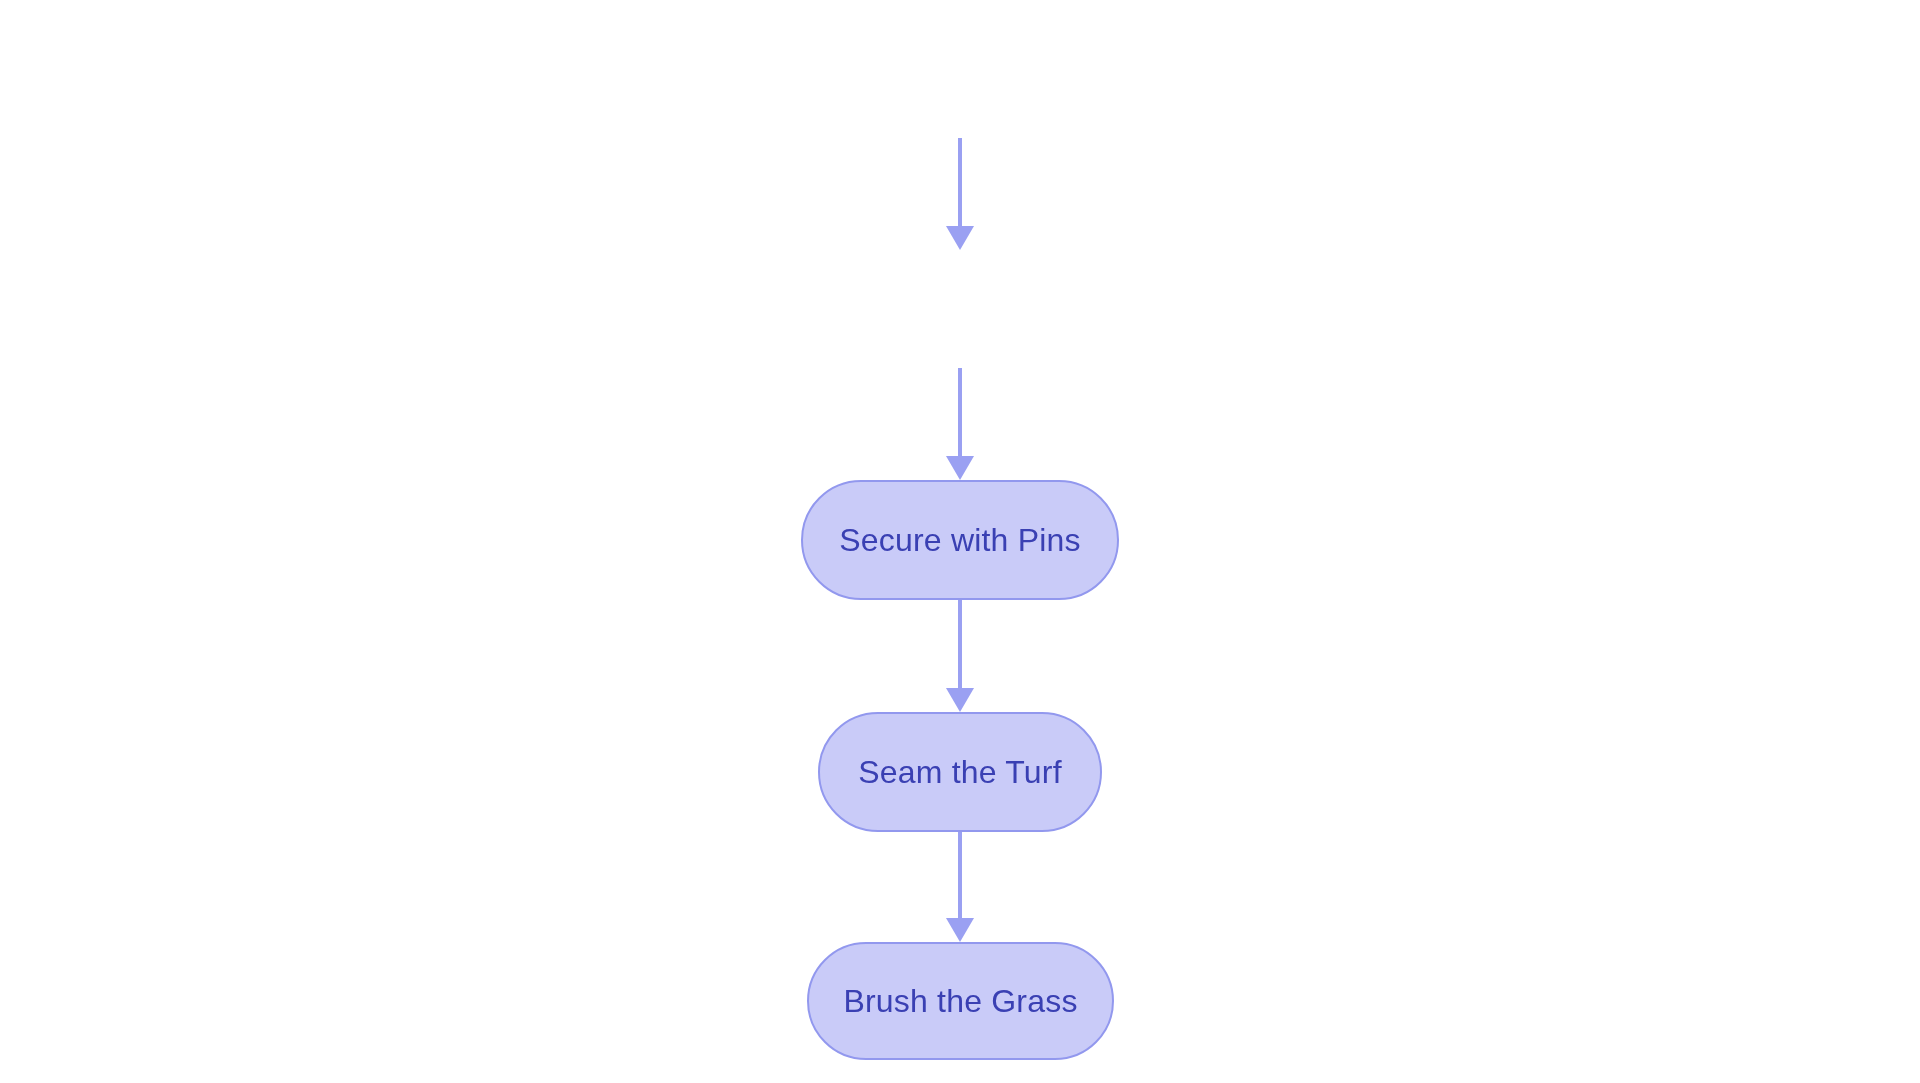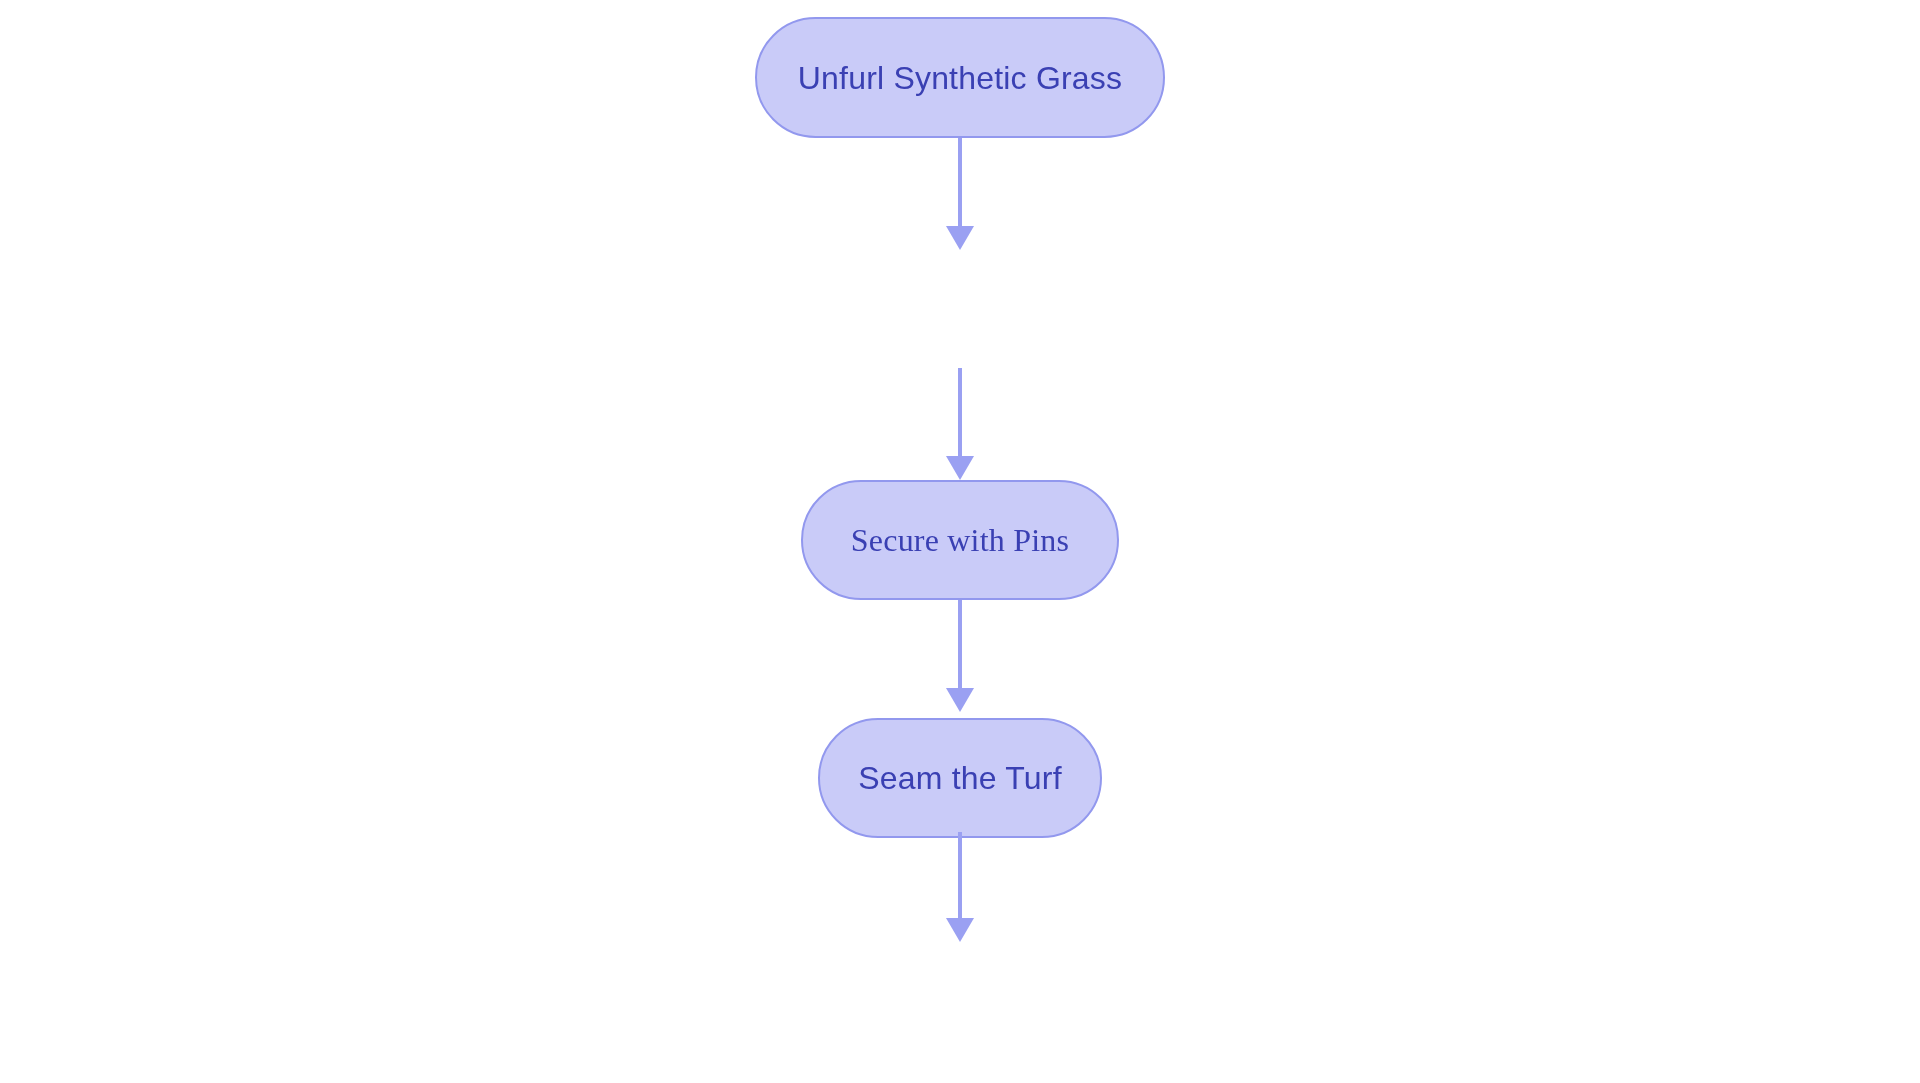--- a/index.html
+++ b/index.html
@@ -48,37 +48,34 @@
     height: 0;
     flex: 0 0 auto;
     border-left: 14px solid transparent;
     border-right: 14px solid transparent;
     border-top: 24px solid var(--arrow, #9aa0f2);
   }
 
   
   #node-0 { left: 755px; top: 17px;  width: 410px; height: 121px; }
   #node-1 { left: 839px; top: 250px; width: 242px; height: 118px; }
-  #node-2 { left: 801px; top: 480px; width: 318px; height: 120px; font-family: Liberation Serif, serif; }
-  #node-3 { left: 818px; top: 712px; width: 284px; height: 120px; margin-top: 6px; }
+  #node-2 { left: 801px; top: 480px; width: 318px; height: 120px; }
+  #node-3 { left: 818px; top: 712px; width: 284px; height: 120px; }
   #node-4 { left: 807px; top: 942px; width: 307px; height: 118px; }
 
   #arrow-0 { left: 946px; top: 138px; height: 112px; }
   #arrow-1 { left: 946px; top: 368px; height: 112px; }
   #arrow-2 { left: 946px; top: 600px; height: 112px; }
   #arrow-3 { left: 946px; top: 832px; height: 110px; }
 </style>
 </head>
 <body>
 
 <div id="canvas" style="--bg: #ffffff; --node-fill: #c9cbf8; --node-border: #9298ee; --node-text: #3a40b3; --arrow: #9aa0f2;">
 
-  <div class="flow-node" id="node-0">
-    <span>Unfurl Synthetic Grass</span>
-  </div>
 
   <div class="flow-arrow" id="arrow-0">
     <div class="shaft"></div>
     <div class="head"></div>
   </div>
 
 
   <div class="flow-arrow" id="arrow-1">
     <div class="shaft"></div>
     <div class="head"></div>
@@ -95,14 +92,17 @@
 
   <div class="flow-node" id="node-3">
     <span>Seam the Turf</span>
   </div>
 
   <div class="flow-arrow" id="arrow-3">
     <div class="shaft"></div>
     <div class="head"></div>
   </div>
 
+  <div class="flow-node" id="node-4">
+    <span>Brush the Grass</span>
+  </div>
 
 </div>
 
 </body></html>

